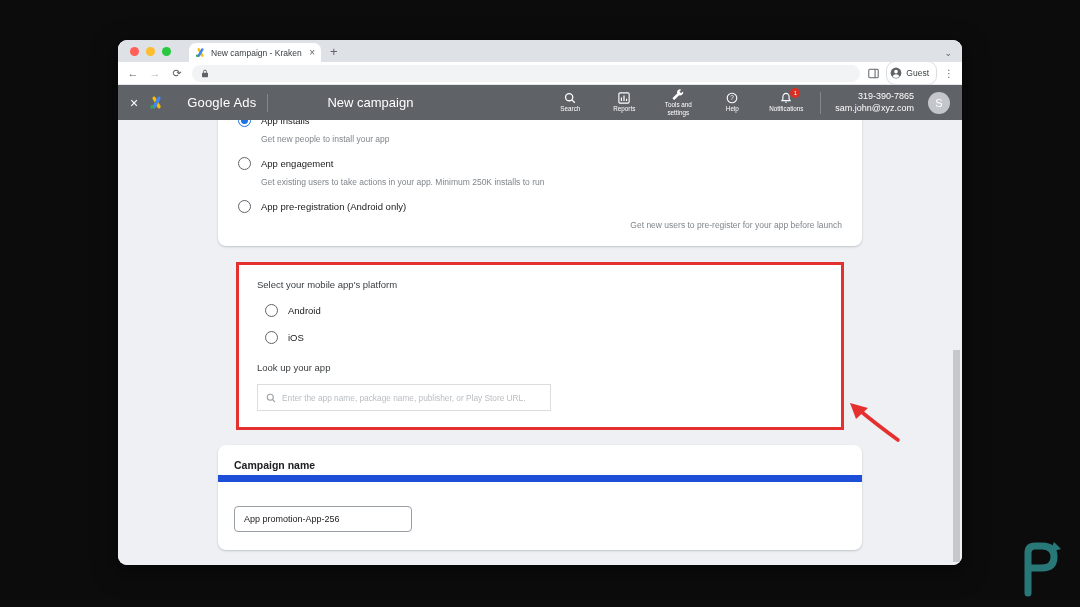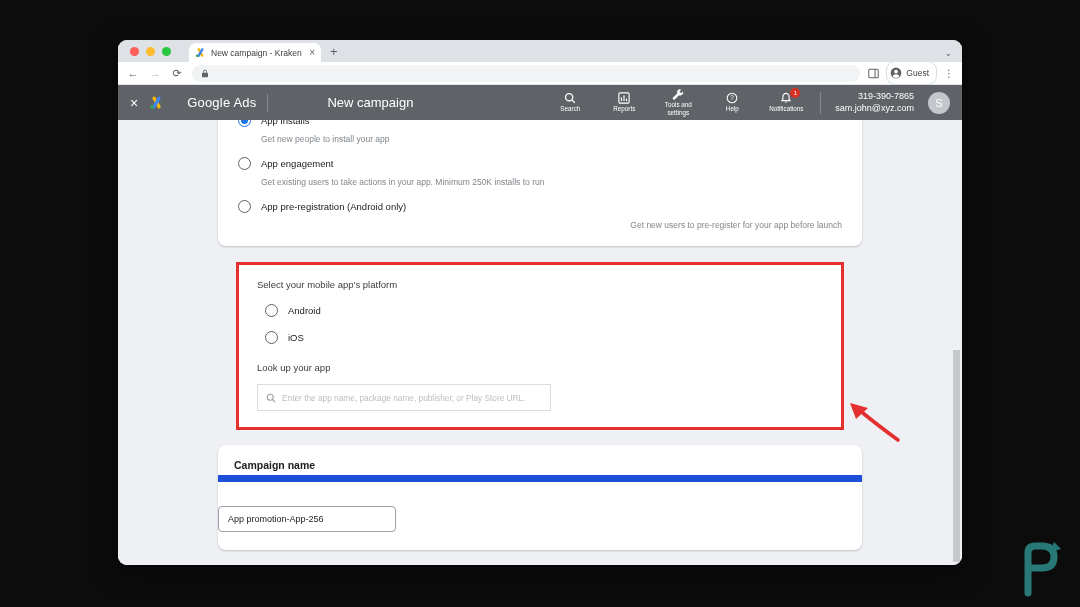--- a/index.html
+++ b/index.html
@@ -80,21 +80,21 @@
   .sec-label { font-size:9.5px; color:#3c4043; }
   .redbox .opt-row { margin-top:14px; margin-left:8px;align-items:center; }
   .lookup-label { margin-top:18px; }
   .lookup-input-wrap { margin-top:11px; width:294px; height:27px; border:1px solid #dadce0; border-radius:0; display:flex; align-items:center; padding:0 8px; gap:6px; background:#fff; }
   .lookup-input { border:none; outline:none; flex:1; font-size:8.3px; color:#3c4043; font-family:inherit; background:transparent; }
   .lookup-input::placeholder { color:#b9bdc2; }
 
   .card2 { margin-top:15px; height:105px; }
   .card2-head { padding:10px 16px 2px; border-bottom:7px solid #1d4ed8; }
   .card2-title { font-size:10.5px; font-weight:bold; color:#202124; }
-  .card2-body { padding:24px 0; }
+  .card2-body { padding:24px 16px; }
   .name-input { width:178px; height:26px; border:1px solid #9aa0a6; border-radius:4px; padding:0 9px; font-size:9px; color:#202124; font-family:inherit; outline:none; background:#fff; }
 
   .scrollbar-thumb { position:absolute; right:2px; top:230px; width:7px; height:212px; background:#c5c8cb; border-radius:0; }
 
   .red-arrow { position:absolute; left:728px; top:280px; }
 
   
   .p-logo { position:absolute; right:18px; bottom:10px; width:48px; height:56px; opacity:.85; }
 
   svg { display:block; }

